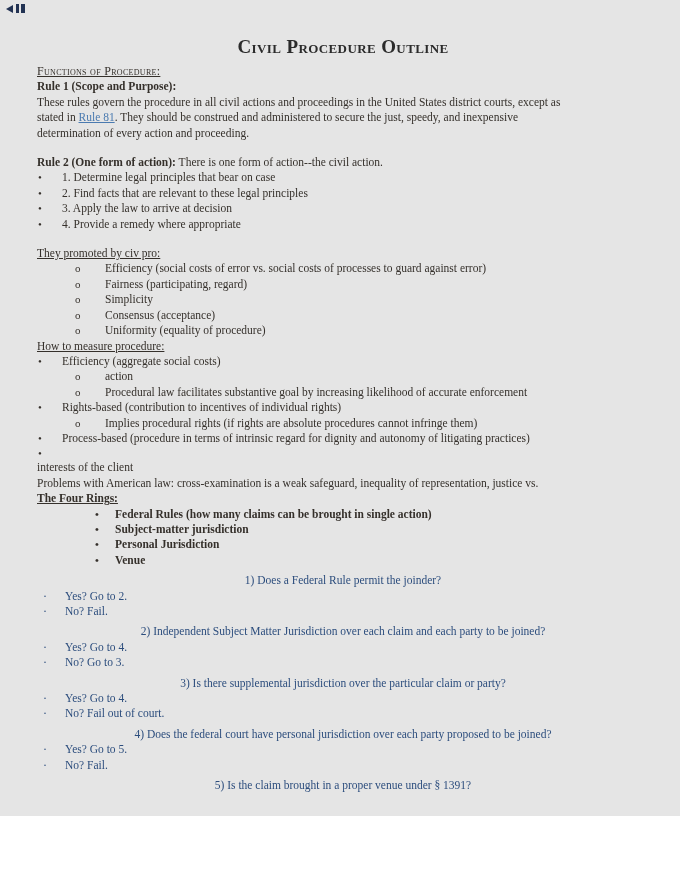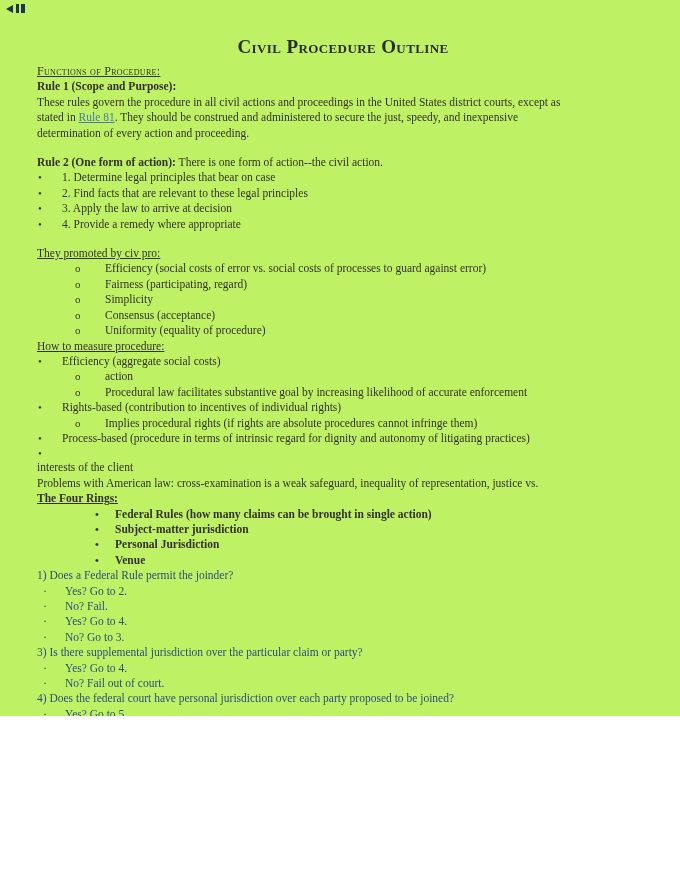--- a/index.html
+++ b/index.html
@@ -1,39 +1,39 @@
 <!DOCTYPE html>
 <html><head>
 <meta charset="utf-8">
 <style>
   html,body{margin:0;padding:0;background:#ffffff;}
   .page{
     position:relative;
-    width:680px;height:716px;
-    background:#bef264;
+    width:680px;height:816px;
+    background:#e5e5e5;
     font-family:"Liberation Serif","DejaVu Serif",serif;
     font-size:11.5px;
     line-height:15.4px;
     color:#35302b;
     overflow:hidden;
   }
   .content{position:absolute;top:36px;left:37px;width:612px;}
   .doc-title{
     text-align:center;
     font-weight:bold;
     font-variant:small-caps;
     font-size:19px;
     letter-spacing:0.4px;
     line-height:22px;
     margin-bottom:6px;
     color:#2b2b2b;
   }
   .line{position:relative;}
   .line.gap{height:14px;}
-  .qgap{}
+  .qgap{margin-top:5px;text-align:center;}
   .mk{position:absolute;top:0;font-size:11px;}
   .i-b1{padding-left:25px;} .i-b1 .mk{left:1px;}
   .i-o2{padding-left:68px;} .i-o2 .mk{left:38px;}
   .i-r{padding-left:78px;}  .i-r .mk{left:58px;font-weight:bold;}
   .i-yn{padding-left:28px;} .i-yn .mk{left:6px;font-size:12px;}
   .bold{font-weight:bold;}
   .underline{text-decoration:underline;}
   .smallcaps{font-variant:small-caps;letter-spacing:0.3px;font-size:12px;}
   .blue{color:#2c4d7d;}
   .blue .mk{color:#2c4d7d;}
@@ -98,20 +98,21 @@
         <div class="line"><span>interests of the client</span></div>
         <div class="line"><span>Problems with American law: cross-examination is a weak safeguard, inequality of representation, justice vs.</span></div>
         <div class="line bold underline"><span>The Four Rings:</span></div>
         <div class="line bold i-r"><span class="mk">•</span><span>Federal Rules (how many claims can be brought in single action)</span></div>
         <div class="line bold i-r"><span class="mk">•</span><span>Subject-matter jurisdiction</span></div>
         <div class="line bold i-r"><span class="mk">•</span><span>Personal Jurisdiction</span></div>
         <div class="line bold i-r"><span class="mk">•</span><span>Venue</span></div>
         <div class="line blue qgap"><span>1) Does a Federal Rule permit the joinder?</span></div>
         <div class="line blue i-yn"><span class="mk">·</span><span>Yes? Go to 2.</span></div>
         <div class="line blue i-yn"><span class="mk">·</span><span>No? Fail.</span></div>
+        <div class="line blue qgap"><span>2) Independent Subject Matter Jurisdiction over each claim and each party to be joined?</span></div>
         <div class="line blue i-yn"><span class="mk">·</span><span>Yes? Go to 4.</span></div>
         <div class="line blue i-yn"><span class="mk">·</span><span>No? Go to 3.</span></div>
         <div class="line blue qgap"><span>3) Is there supplemental jurisdiction over the particular claim or party?</span></div>
         <div class="line blue i-yn"><span class="mk">·</span><span>Yes? Go to 4.</span></div>
         <div class="line blue i-yn"><span class="mk">·</span><span>No? Fail out of court.</span></div>
         <div class="line blue qgap"><span>4) Does the federal court have personal jurisdiction over each party proposed to be joined?</span></div>
         <div class="line blue i-yn"><span class="mk">·</span><span>Yes? Go to 5.</span></div>
         <div class="line blue i-yn"><span class="mk">·</span><span>No? Fail.</span></div>
         <div class="line blue qgap"><span>5) Is the claim brought in a proper venue under § 1391?</span></div>
       </div>

